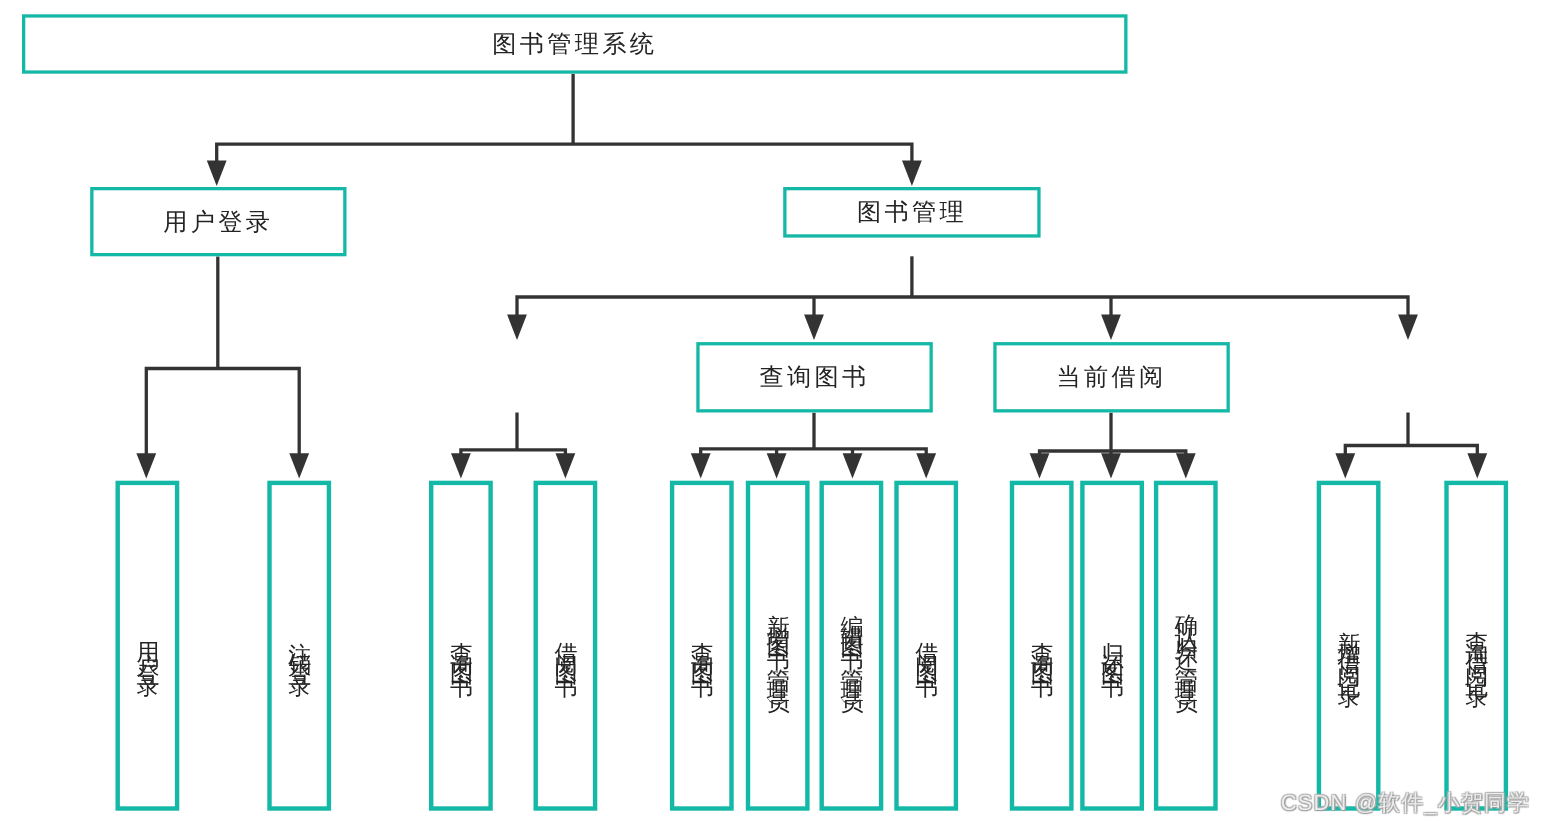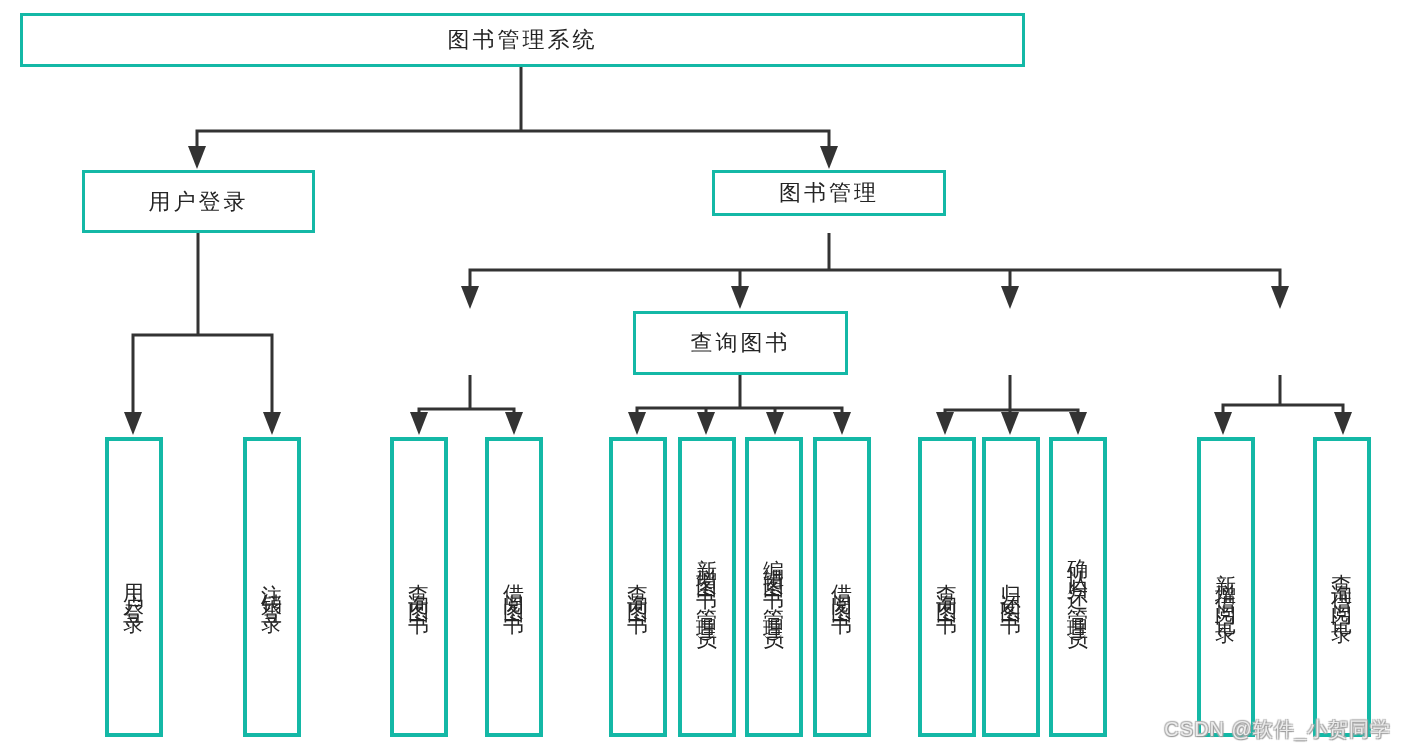--- a/index.html
+++ b/index.html
@@ -100,20 +100,23 @@
   <div class="node hnode n-user-login">
     <span>用户登录</span>
   </div>
   <div class="node hnode n-book-mgmt">
     <span>图书管理</span>
   </div>
 
   <div class="node hnode l3 n-book-borrow">
     <span>查询图书</span>
   </div>
+  <div class="node hnode l3 n-current">
+    <span>当前借阅</span>
+  </div>
 
   <div class="node vnode leaf lf1">
     <span class="vtxt">用户登录</span>
   </div>
   <div class="node vnode leaf lf2">
     <span class="vtxt">注销登录</span>
   </div>
   <div class="node vnode leaf lf3">
     <span class="vtxt">查询图书</span>
   </div>

